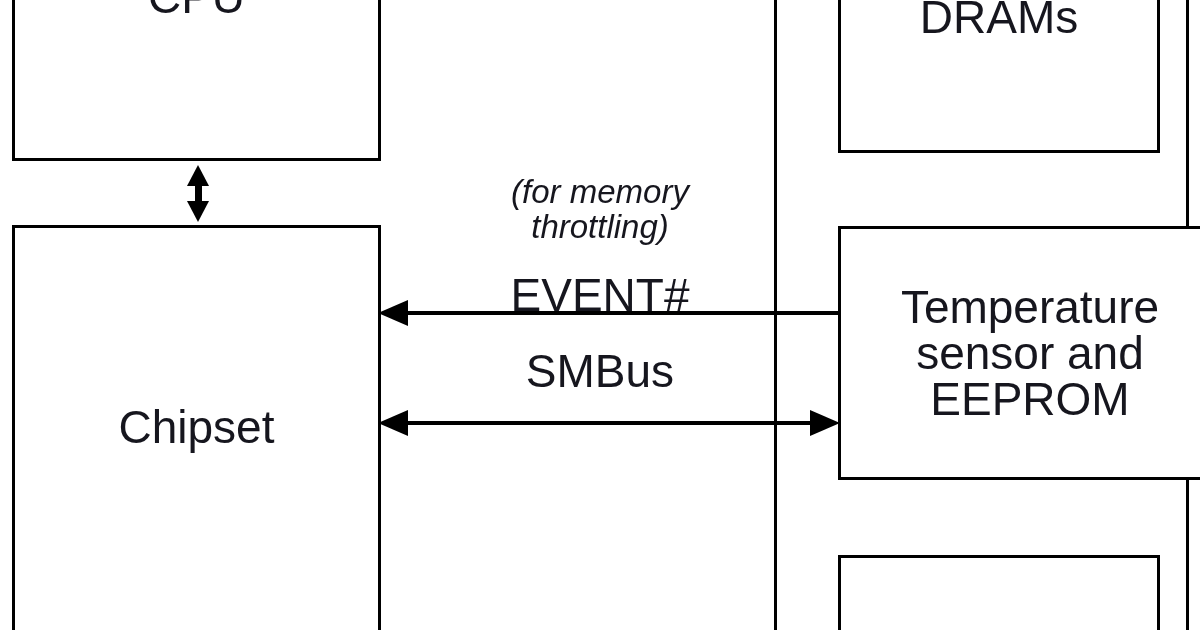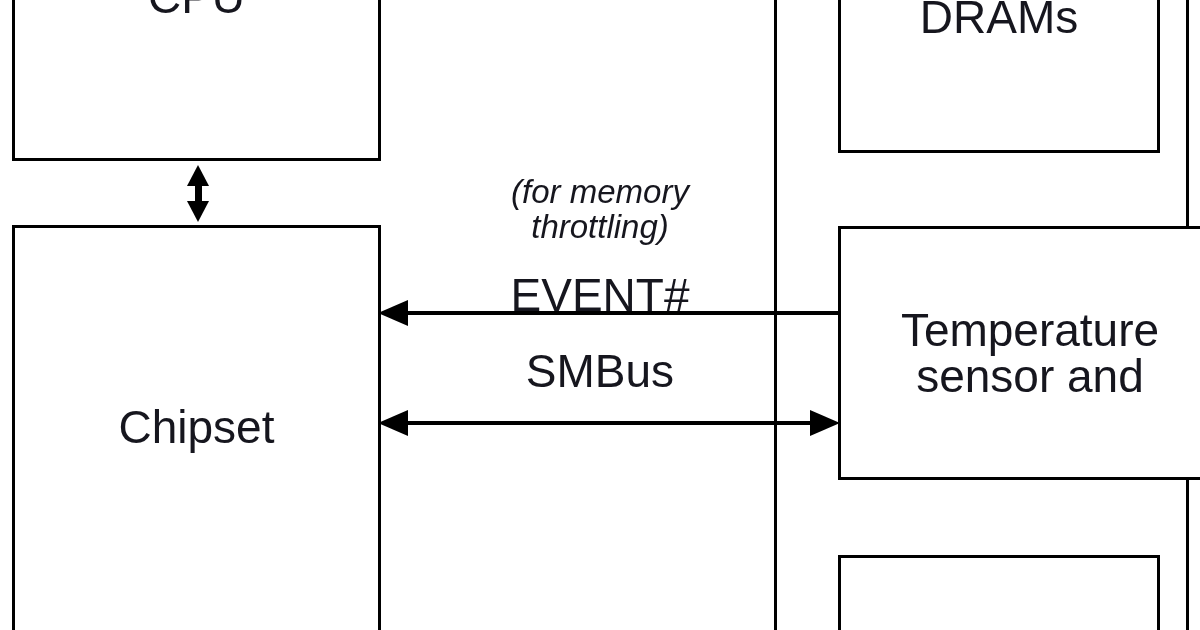--- a/index.html
+++ b/index.html
@@ -110,20 +110,21 @@
   <div class="rail rail-left"></div>
   <div class="rail rail-right"></div>
 
   <div class="box drams-box">
     <div class="box-label">DRAMs</div>
   </div>
 
   <div class="box temp-box">
     <div class="tline">Temperature</div>
     <div class="tline">sensor and</div>
+    <div class="tline">EEPROM</div>
   </div>
 
   <div class="box bottom-box"></div>
 
   <div class="note">
     <div>(for memory</div>
     <div>throttling)</div>
   </div>
   <div class="wire-label event-label">EVENT#</div>
   <div class="hline event-line"></div>

